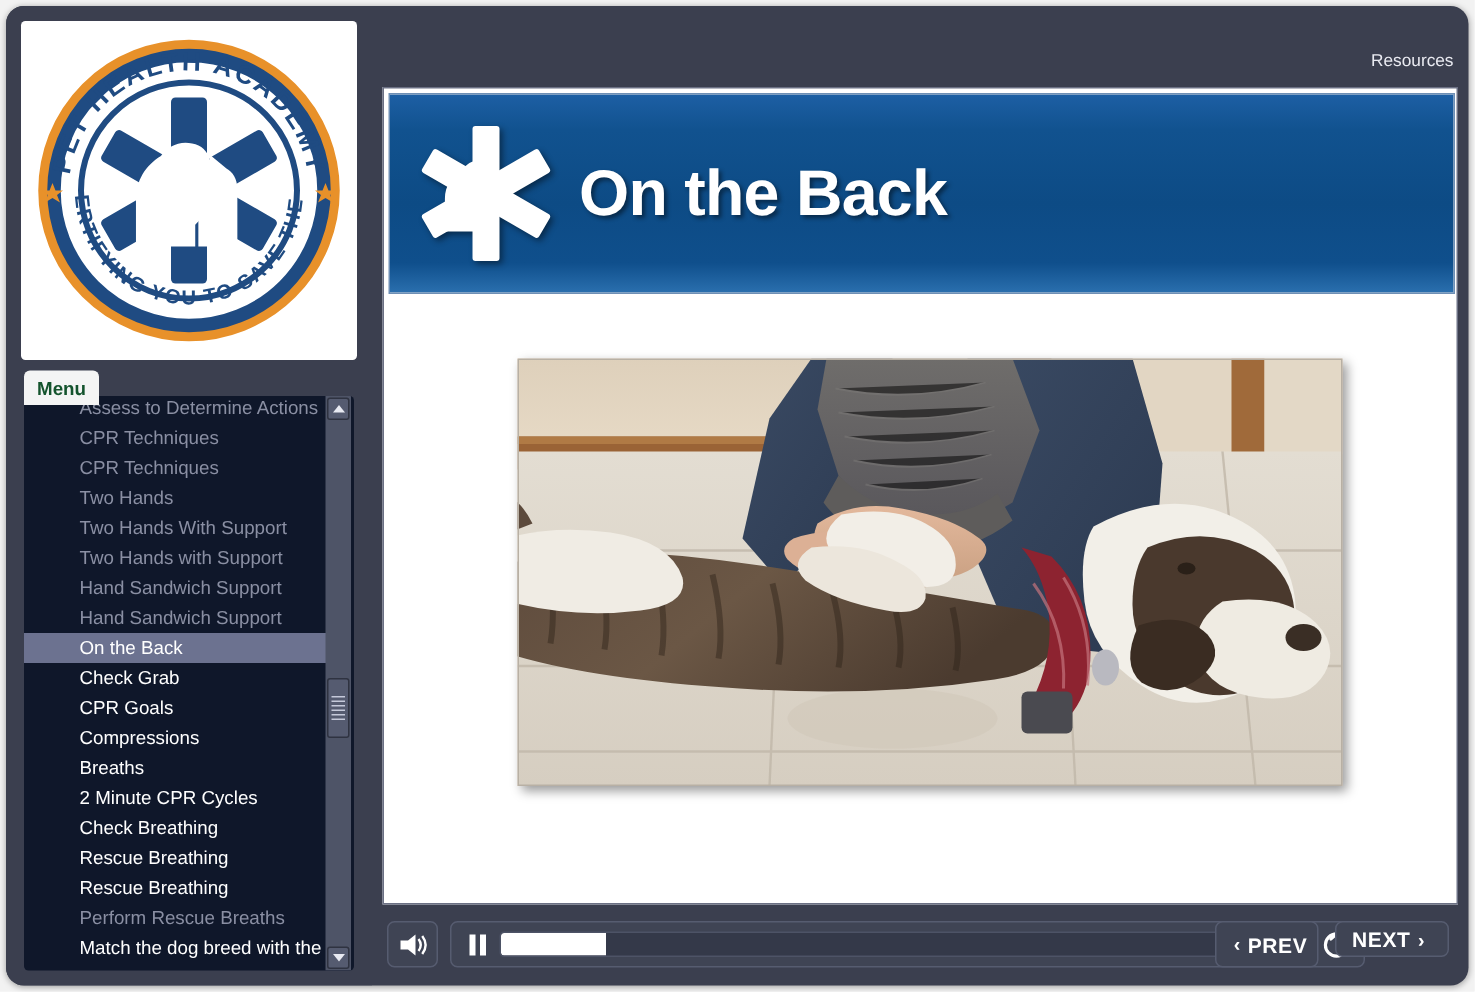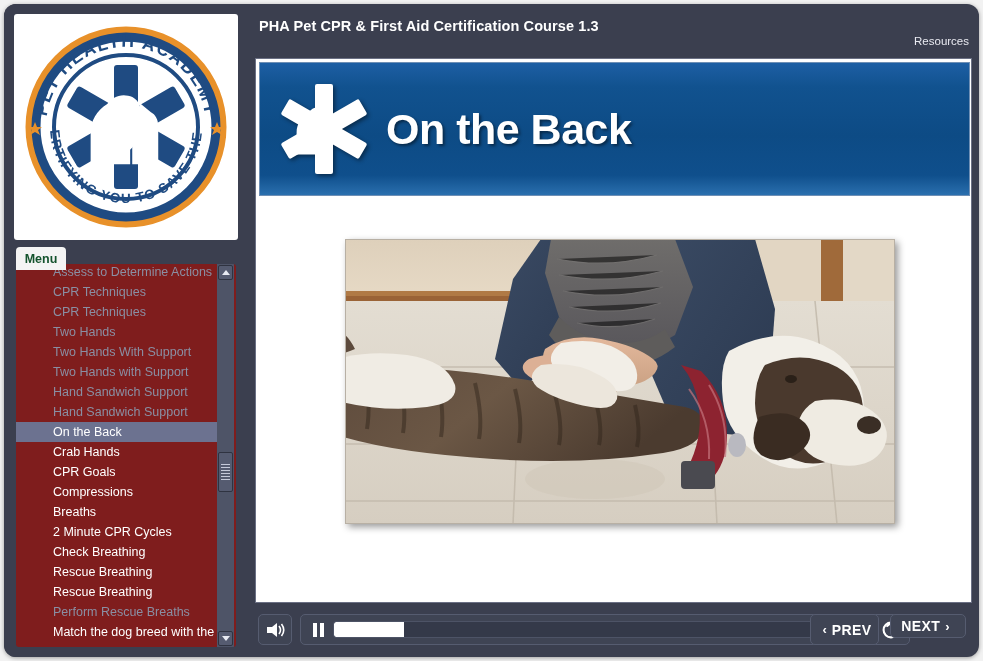--- a/index.html
+++ b/index.html
@@ -49,21 +49,21 @@
     font-size: 12.5px;
     font-weight: bold;
     display: flex; align-items: center; justify-content: center;
     z-index: 3;
   }
 
   #menu-panel {
     position: absolute;
     left: 12px; top: 260px;
     width: 220px; height: 383px;
-    background: #7f1d1d;
+    background: #0f172a;
     border-radius: 0 3px 3px 3px;
     overflow: hidden;
   }
 
   #menu-list {
     position: absolute;
     left: 0; top: 0;
     width: 205px; height: 383px;
     overflow: hidden;
   }
@@ -321,21 +321,21 @@
       <div id="menu-list" style="margin-top: -2px;">
           <div class="menu-item visited"><span>Assess to Determine Actions</span></div>
           <div class="menu-item visited"><span>CPR Techniques</span></div>
           <div class="menu-item visited"><span>CPR Techniques</span></div>
           <div class="menu-item visited"><span>Two Hands</span></div>
           <div class="menu-item visited"><span>Two Hands With Support</span></div>
           <div class="menu-item visited"><span>Two Hands with Support</span></div>
           <div class="menu-item visited"><span>Hand Sandwich Support</span></div>
           <div class="menu-item visited"><span>Hand Sandwich Support</span></div>
           <div class="menu-item current"><span>On the Back</span></div>
-          <div class="menu-item"><span>Crab Hands</span></div>
+          <div class="menu-item"><span>Check Grab</span></div>
           <div class="menu-item"><span>CPR Goals</span></div>
           <div class="menu-item"><span>Compressions</span></div>
           <div class="menu-item"><span>Breaths</span></div>
           <div class="menu-item"><span>2 Minute CPR Cycles</span></div>
           <div class="menu-item"><span>Check Breathing</span></div>
           <div class="menu-item"><span>Rescue Breathing</span></div>
           <div class="menu-item"><span>Rescue Breathing</span></div>
           <div class="menu-item visited"><span>Perform Rescue Breaths</span></div>
           <div class="menu-item"><span>Match the dog breed with the ...</span></div>
           <div class="menu-item group"></div>
@@ -355,21 +355,20 @@
         </div>
         <div class="sb-btn" id="sb-down">
           <span class="sb-arrow-down"></span>
         </div>
       </div>
     </div>
   </div>
 
   <div id="main">
 
-    <div id="course-title">PHA Pet CPR &amp; First Aid Certification Course 1.3</div>
     <div id="resources-link">Resources</div>
 
     <div id="slide-stage">
 
       <div id="slide-banner">
         <svg id="banner-icon" width="96" height="96" viewBox="0 0 96 96">
           <g fill="#ffffff" transform="translate(48,48)">
             <rect x="-9" y="-45" width="18" height="90" rx="2"></rect>
             <rect x="-9" y="-45" width="18" height="90" rx="2" transform="rotate(60)"></rect>
             <rect x="-9" y="-45" width="18" height="90" rx="2" transform="rotate(120)"></rect>

